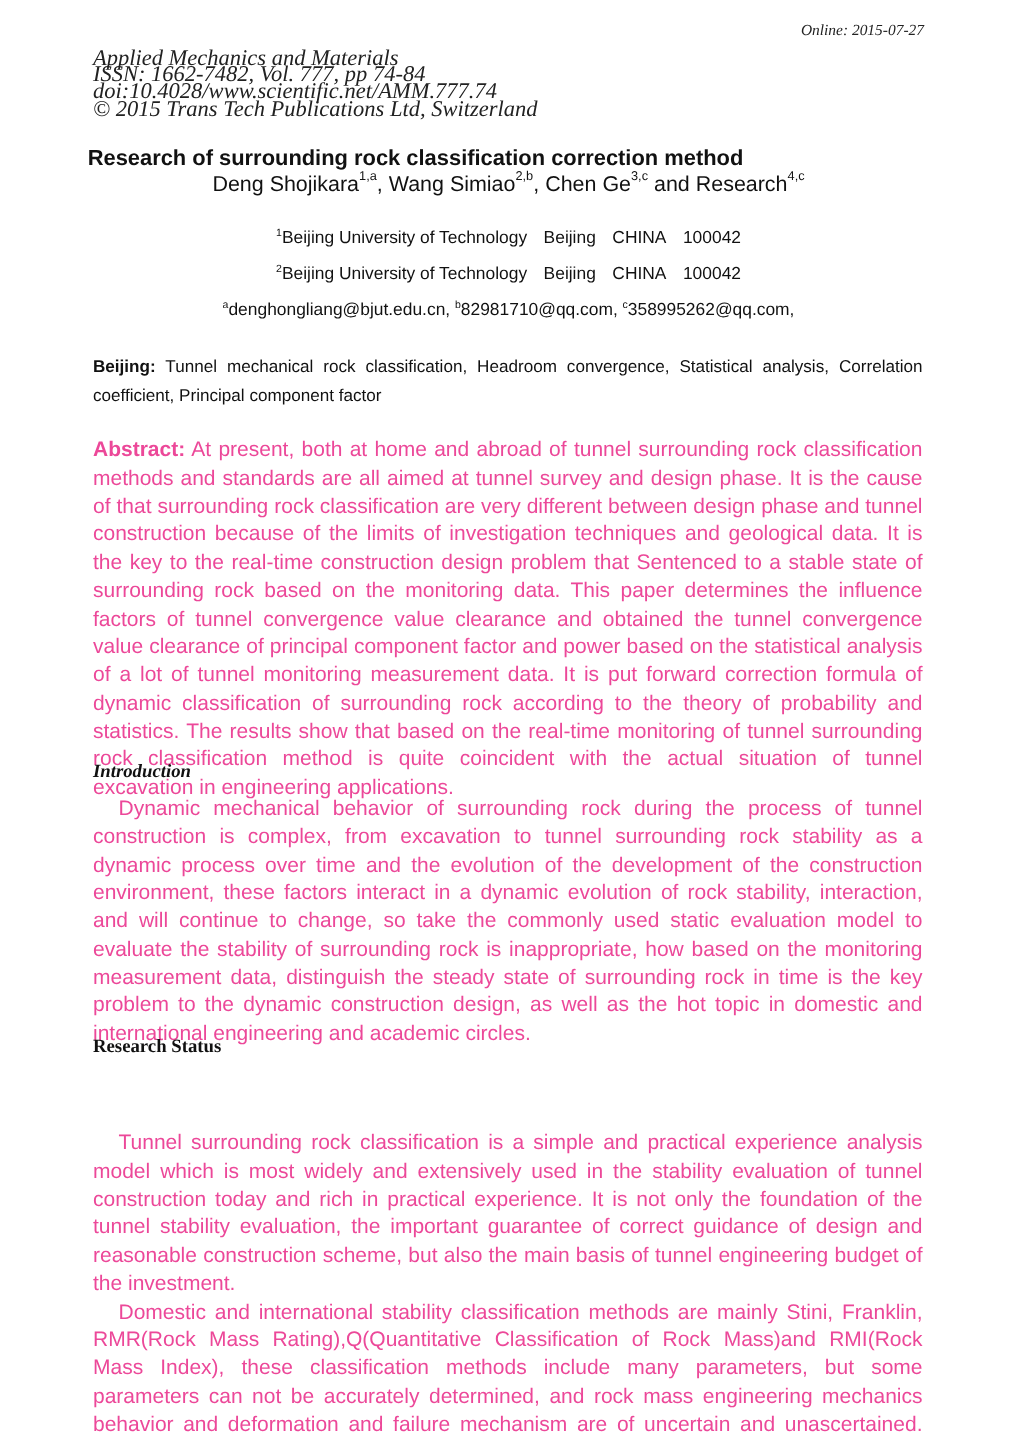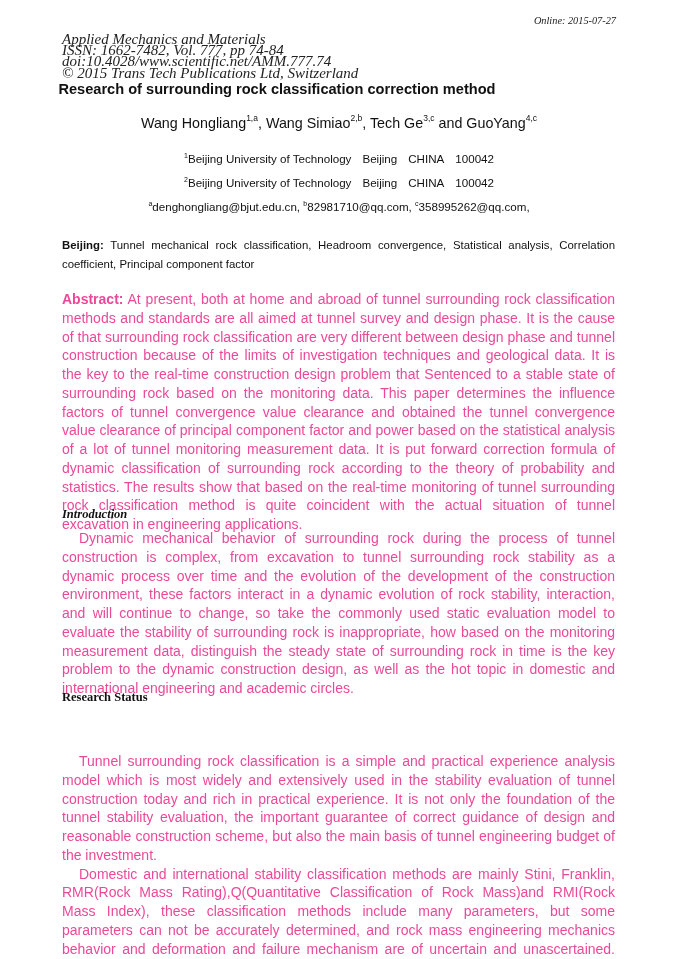--- a/index.html
+++ b/index.html
@@ -1,20 +1,20 @@
 <!DOCTYPE html>
 <html><head>
 <meta charset="utf-8">
 <style>
   html, body { margin: 0; padding: 0; background: #ffffff; }
   body { width: 678px; height: 959px; position: relative; overflow: hidden; color: #111; }
   .page { position: absolute; left: 0; top: 0; width: 678px; height: 959px; }
   .hdr-left { position: absolute; left: 62px; top: 15px; font-family: "Liberation Serif", serif; font-style: italic; font-size: 15px; line-height: 11.2px; color: #222; margin-top: 19px; }
   .hdr-right { position: absolute; right: 62px; top: 15px; font-family: "Liberation Serif", serif; font-style: italic; font-size: 10.3px; line-height: 11.2px; color: #222; text-align: center; }
-  .title { position: absolute; left: 0; width: 554px; top: 81px; text-align: center; font-family: "Liberation Sans", sans-serif; font-weight: bold; font-size: 14.6px; color: #111; }
+  .title { position: absolute; left: 0; width: 554px; top: 98px; text-align: center; font-family: "Liberation Sans", sans-serif; font-weight: bold; font-size: 14.6px; color: #111; }
   .authors { position: absolute; left: 0; width: 678px; top: 115px; text-align: center; font-family: "Liberation Sans", sans-serif; font-size: 14.3px; color: #111; }
   .authors sup { font-size: 8.5px; vertical-align: 7px; line-height: 0; text-align: right; }
   .aff { position: absolute; left: 0; width: 678px; text-align: center; font-family: "Liberation Sans", sans-serif; font-size: 11.6px; color: #111; word-spacing: 0; }
   .aff sup { font-size: 7px; vertical-align: 5px; line-height: 0; }
   .aff .gap { display: inline-block; width: 11px; }
   .kw { position: absolute; left: 62px; width: 553px; top: 236px; font-family: "Liberation Sans", sans-serif; font-size: 11.4px; line-height: 18.6px; text-align: justify; color: #111; }
   .kw b { font-weight: bold; }
   .body { position: absolute; left: 62px; width: 553px; font-family: Liberation Sans, sans-serif; font-size: 14px; line-height: 18.75px; text-align: justify; color: #ec4899; }
   .body p { margin: 0; }
   .indent { text-indent: 17px; }
@@ -30,21 +30,21 @@
     <div>Applied Mechanics and Materials</div>
     <div>ISSN: 1662-7482, Vol. 777, pp 74-84</div>
     <div>doi:10.4028/www.scientific.net/AMM.777.74</div>
     <div>© 2015 Trans Tech Publications Ltd, Switzerland</div>
   </div>
   <div class="hdr-right">Online: 2015-07-27</div>
 
   <div class="title">Research of surrounding rock classification correction method</div>
 
   <div class="authors">
-    <span>Wang Hongliang</span><sup>1,a</sup><span style="white-space:pre">, </span><span>Wang Simiao</span><sup>2,b</sup><span style="white-space:pre">, </span><span>Tech Ge</span><sup>3,c</sup><span style="white-space:pre"> and </span><span>GuoYang</span><sup>4,c</sup>
+    <span>Deng Shojikara</span><sup>1,a</sup><span style="white-space:pre">, </span><span>Wang Simiao</span><sup>2,b</sup><span style="white-space:pre">, </span><span>Chen Ge</span><sup>3,c</sup><span style="white-space:pre"> and </span><span>Research</span><sup>4,c</sup>
   </div>
 
   <div class="aff" style="top:152px;">
     <sup>1</sup><span>Beijing University of Technology</span><span class="gap"></span><span>Beijing</span><span class="gap"></span><span>CHINA</span><span class="gap"></span><span>100042</span>
   </div>
   <div class="aff" style="top:176px;">
     <sup>2</sup><span>Beijing University of Technology</span><span class="gap"></span><span>Beijing</span><span class="gap"></span><span>CHINA</span><span class="gap"></span><span>100042</span>
   </div>
   <div class="aff" style="top:200px;">
     <sup>a</sup><span>denghongliang@bjut.edu.cn,</span> <sup>b</sup><span>82981710@qq.com,</span> <sup>c</sup><span>358995262@qq.com,</span>

